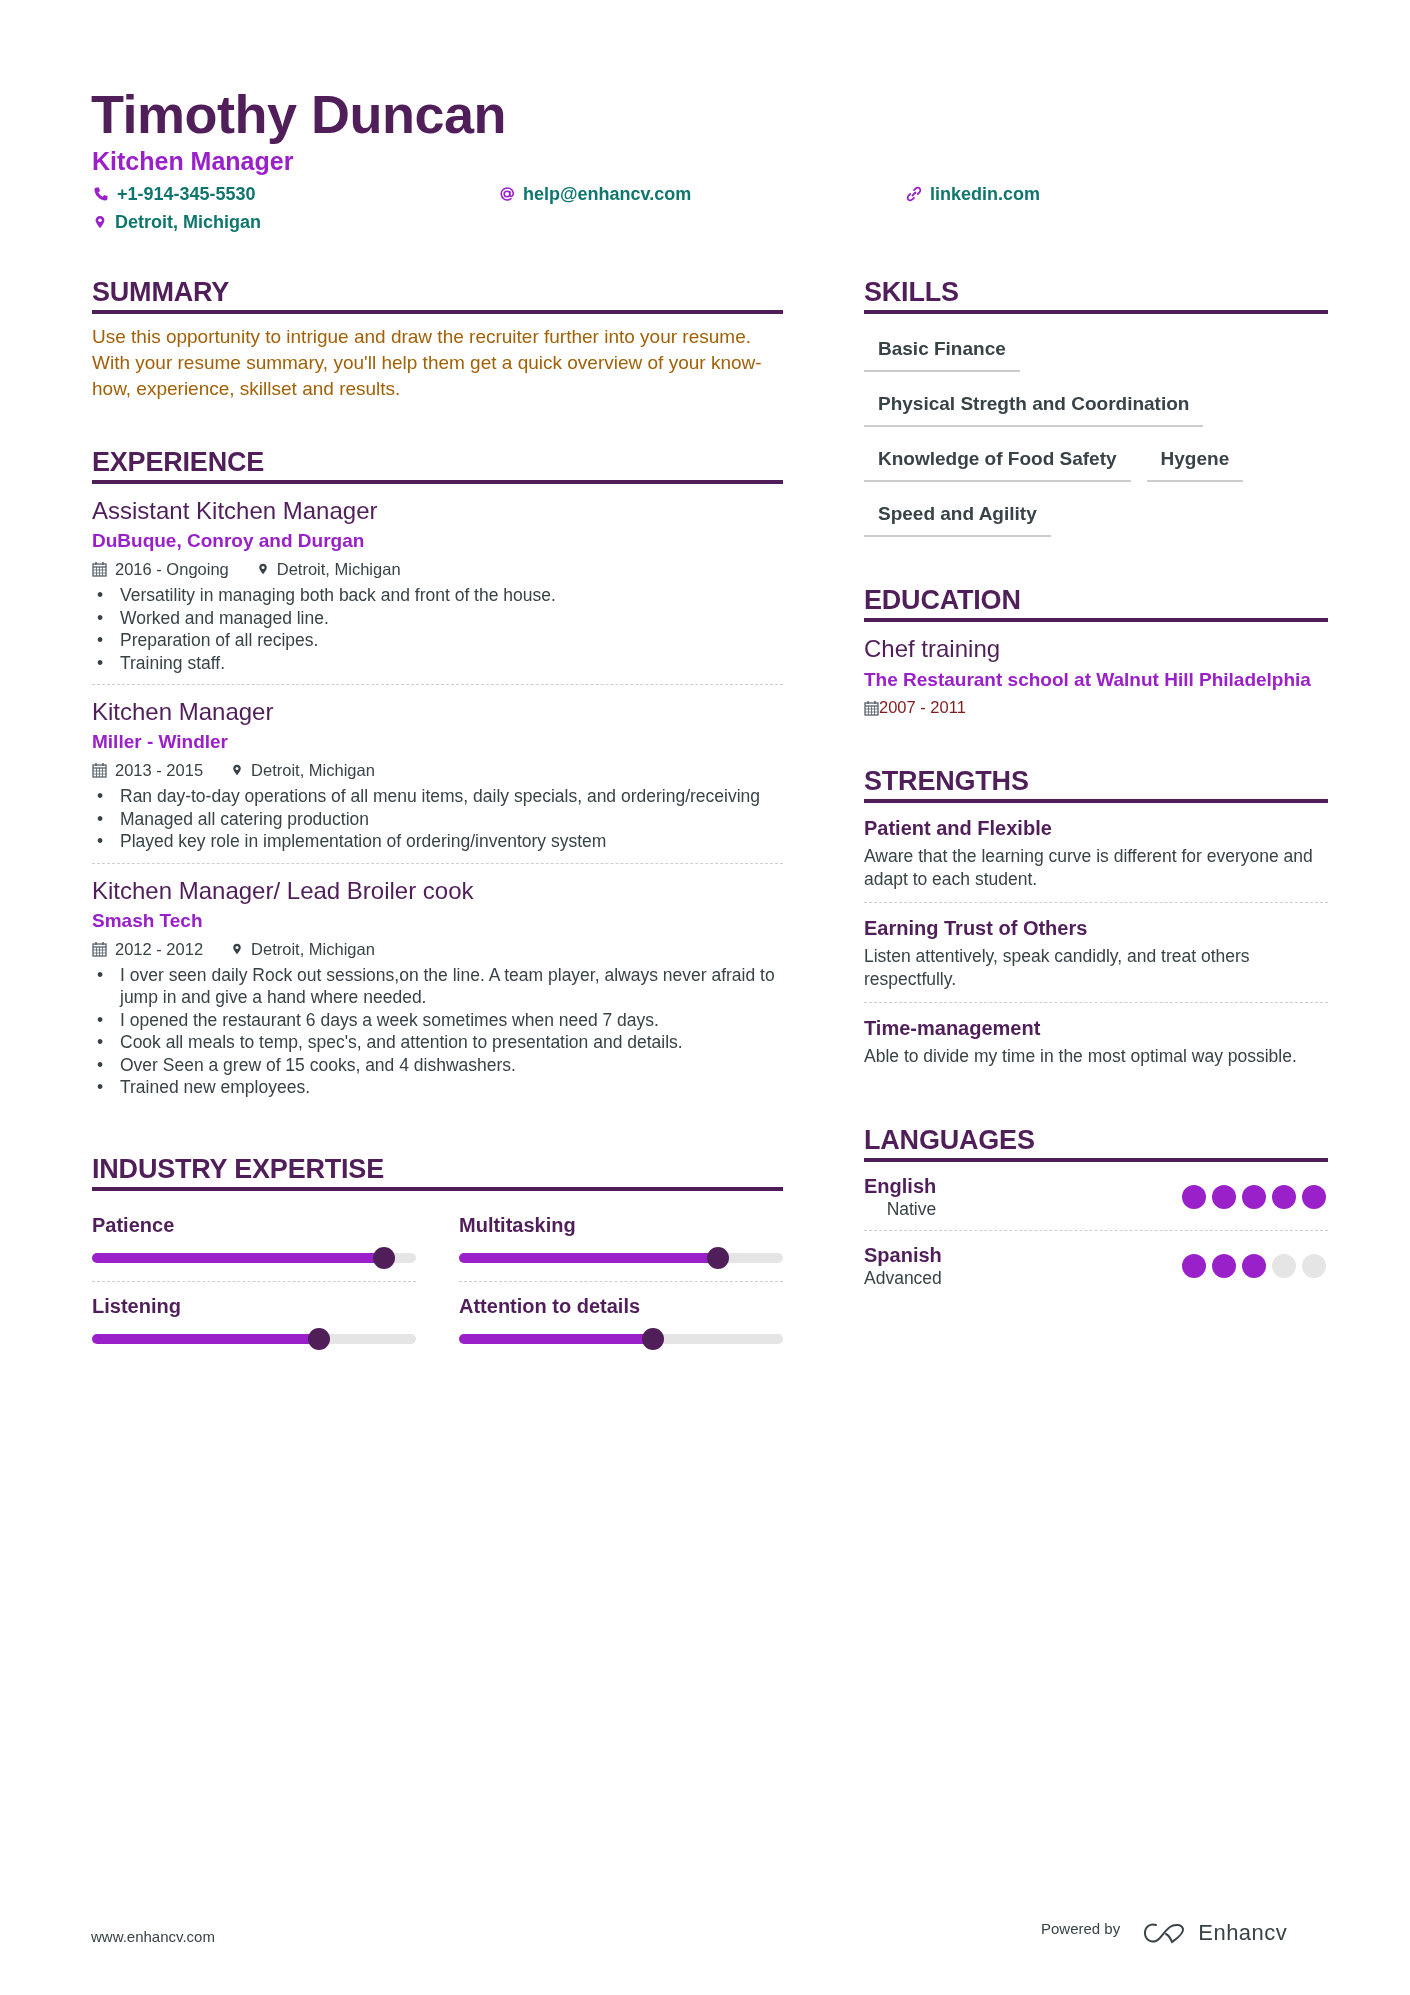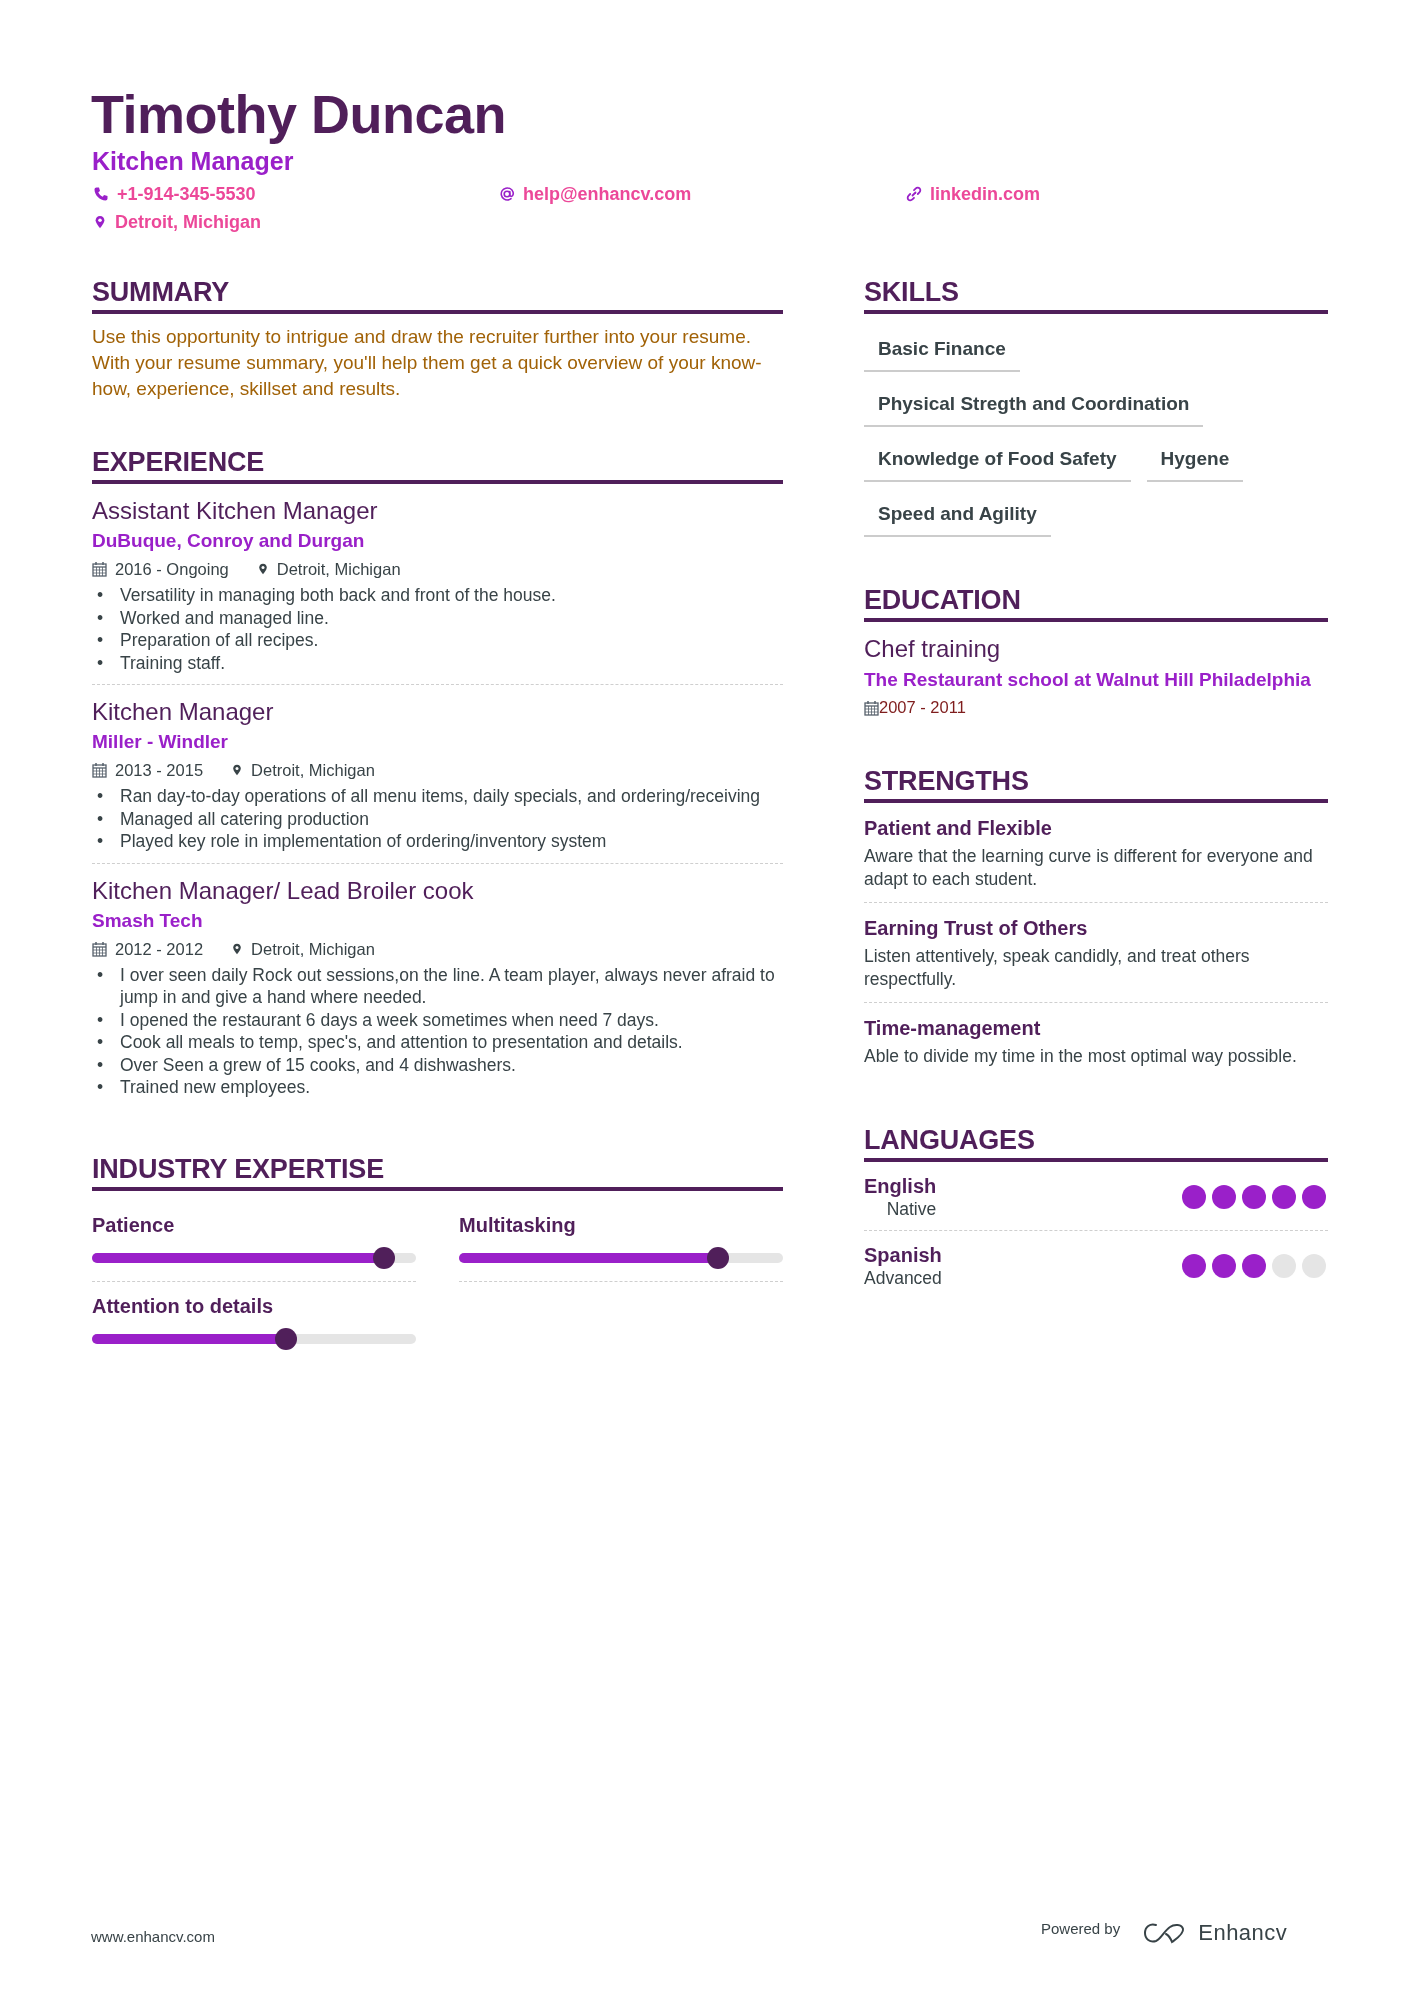--- a/index.html
+++ b/index.html
@@ -4,21 +4,21 @@
 <style>
   * { box-sizing: border-box; margin: 0; padding: 0; }
   html, body { width: 1410px; height: 1995px; background: #ffffff; }
   body { font-family: "Liberation Sans", sans-serif; color: #384347; position: relative; overflow: hidden; }
 
   .page { position: absolute; left: 0; top: 8px; width: 1410px; height: 1995px; border-radius: 21px; }
 
   
   .name { position: absolute; left: 91px; top: 74px; font-size: 54px; font-weight: bold; color: #501f5a; letter-spacing: -0.5px; line-height: 64px; }
   .role { position: absolute; left: 92px; top: 138px; font-size: 25px; font-weight: bold; color: #9a20c9; line-height: 30px; }
-  .contact { position: absolute; font-size: 18px; font-weight: bold; color: #ec4899; display: flex; align-items: center; gap: 8px; line-height: 22px; }
+  .contact { position: absolute; font-size: 18px; font-weight: bold; color: #0f766e; display: flex; align-items: center; gap: 8px; line-height: 22px; }
   .contact svg { width: 16px; height: 16px; flex: none; }
 
   
   .col-left { position: absolute; left: 92px; top: 268px; width: 691px; }
   .col-right { position: absolute; left: 864px; top: 268px; width: 464px; }
 
   .section-title { font-size: 27px; font-weight: bold; color: #501f5a; line-height: 32px; padding-bottom: 2px; border-bottom: 4px solid #501f5a; text-transform: uppercase; letter-spacing: -0.2px; }
 
   .summary-text { font-size: 19px; line-height: 26px; color: #a16207; margin-top: 10px; }
 
@@ -228,20 +228,27 @@
           <div class="slider">
             <div class="slider-fill" style="width: 90%;"></div>
             <div class="slider-knob" style="left: 90%;"></div>
           </div>
         </div>
         <div class="exp-skill top">
           <div class="exp-skill-label">Multitasking</div>
           <div class="slider">
             <div class="slider-fill" style="width: 80%;"></div>
             <div class="slider-knob" style="left: 80%;"></div>
+          </div>
+        </div>
+        <div class="exp-skill">
+          <div class="exp-skill-label">Listening</div>
+          <div class="slider">
+            <div class="slider-fill" style="width: 70%;"></div>
+            <div class="slider-knob" style="left: 70%;"></div>
           </div>
         </div>
         <div class="exp-skill">
           <div class="exp-skill-label">Attention to details</div>
           <div class="slider">
             <div class="slider-fill" style="width: 60%;"></div>
             <div class="slider-knob" style="left: 60%;"></div>
           </div>
         </div>
       </div>

